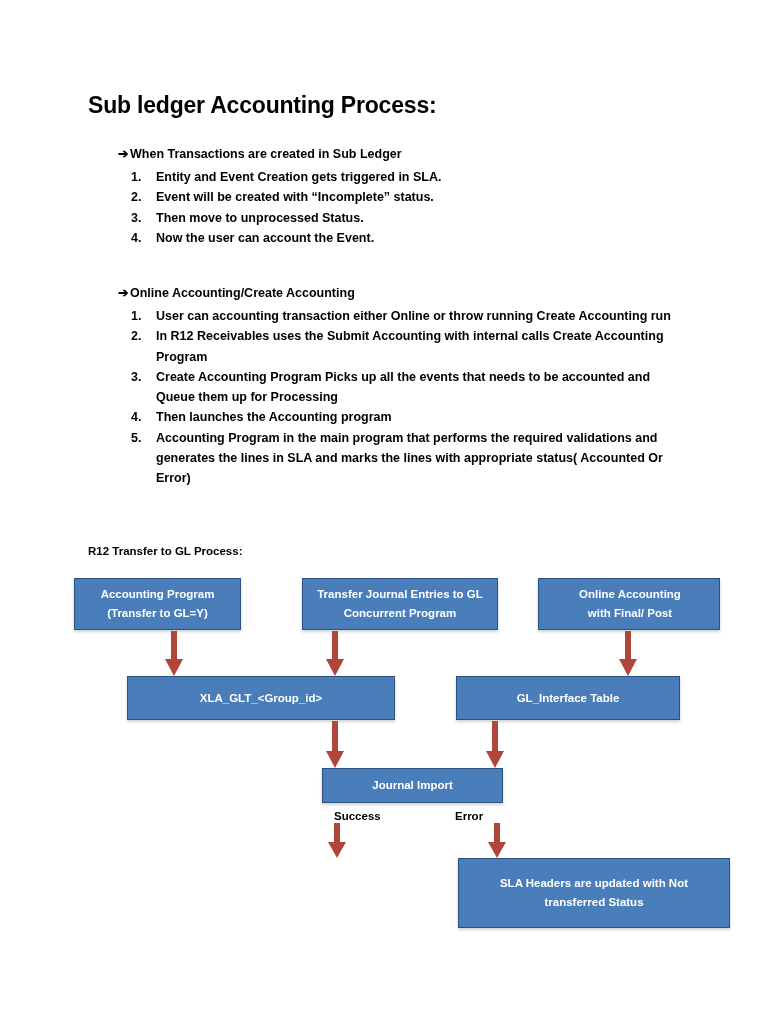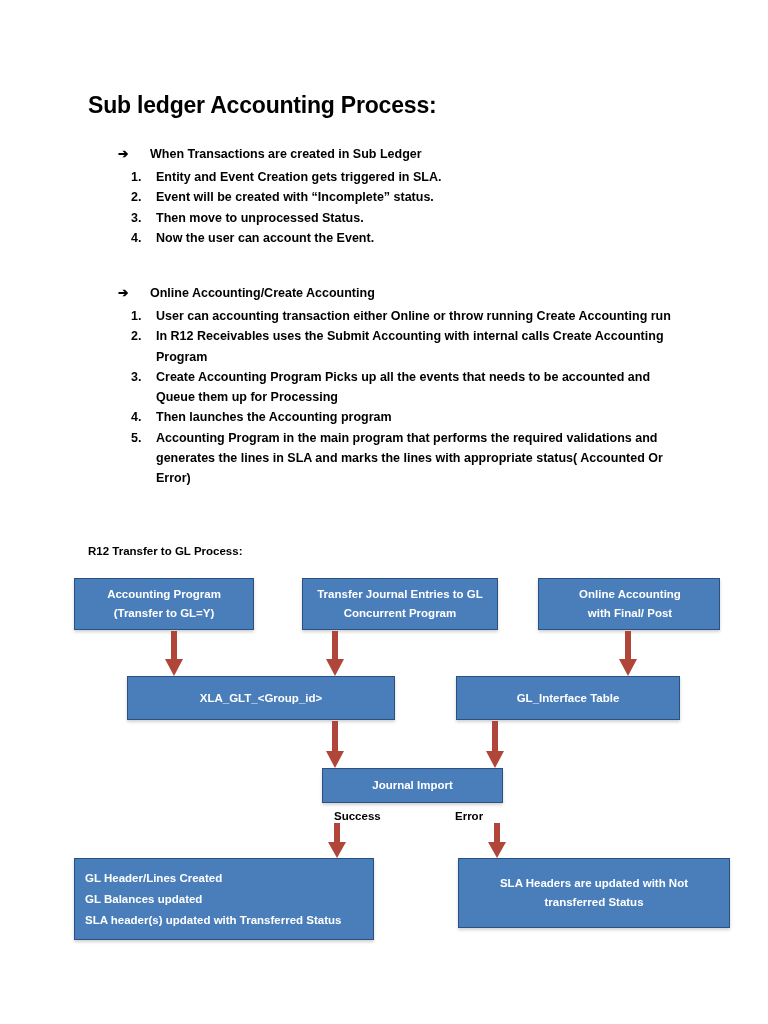--- a/index.html
+++ b/index.html
@@ -43,21 +43,21 @@
     line-height: 19px;
     white-space: nowrap;
   }
   .arrow-glyph {
     position: absolute;
     left: 118px;
     top: 0;
     font-size: 12.5px;
     font-weight: bold;
   }
-  .arrow-text { margin-left: 32px; display: inline-block; }
+  .arrow-text { margin-left: 12px; display: inline-block; }
 
   ol.num-list {
     margin: 3px 0 0 0;
     padding: 0;
     list-style: none;
   }
   ol.num-list li {
     position: relative;
     padding-left: 156px;
     font-size: 12.5px;
@@ -105,21 +105,21 @@
   }
   .node.left-align {
     align-items: flex-start;
     text-align: left;
     padding-left: 10px;
   }
   .node .line { display: block; width: 100%; }
   .node.left-align .line { line-height: 21px; }
 
   
-  #node-accounting-program { left: 74px;  top: 578px; width: 180px; height: 52px; }
+  #node-accounting-program { left: 74px;  top: 578px; width: 167px; height: 52px; }
   #node-transfer-journal   { left: 302px; top: 578px; width: 196px; height: 52px; }
   #node-online-accounting  { left: 538px; top: 578px; width: 182px; height: 52px; padding-left: 8px; }
   #node-xla-glt            { left: 127px; top: 676px; width: 268px; height: 44px; }
   #node-gl-interface       { left: 456px; top: 676px; width: 224px; height: 44px; }
   #node-journal-import     { left: 322px; top: 768px; width: 181px; height: 35px; }
   #node-gl-header          { left: 74px;  top: 858px; width: 300px; height: 82px; }
   #node-sla-not-transferred{ left: 458px; top: 858px; width: 272px; height: 70px; }
 
   
   .arrow-svg { position: absolute; overflow: visible; }
@@ -254,24 +254,19 @@
   <div class="edge-label" id="label-success">Success</div>
   <div class="edge-label" id="label-error">Error</div>
 
   <svg class="arrow-svg" id="arrow-6" width="22" height="36" viewBox="0 0 22 36">
     <path d="M8,0 L14,0 L14,19 L20,19 L11,35 L2,19 L8,19 Z" fill="#b0453a"></path>
   </svg>
   <svg class="arrow-svg" id="arrow-7" width="22" height="36" viewBox="0 0 22 36">
     <path d="M8,0 L14,0 L14,19 L20,19 L11,35 L2,19 L8,19 Z" fill="#b0453a"></path>
   </svg>
 
-  <div class="node left-align" id="node-gl-header">
-    <span class="line">GL Header/Lines Created</span>
-    <span class="line">GL Balances updated</span>
-    <span class="line">SLA header(s) updated with Transferred Status</span>
-  </div>
 
   <div class="node" id="node-sla-not-transferred">
     <span class="line">SLA Headers are updated with Not</span>
     <span class="line">transferred Status</span>
   </div>
 
 </div>
 
 </body></html>

